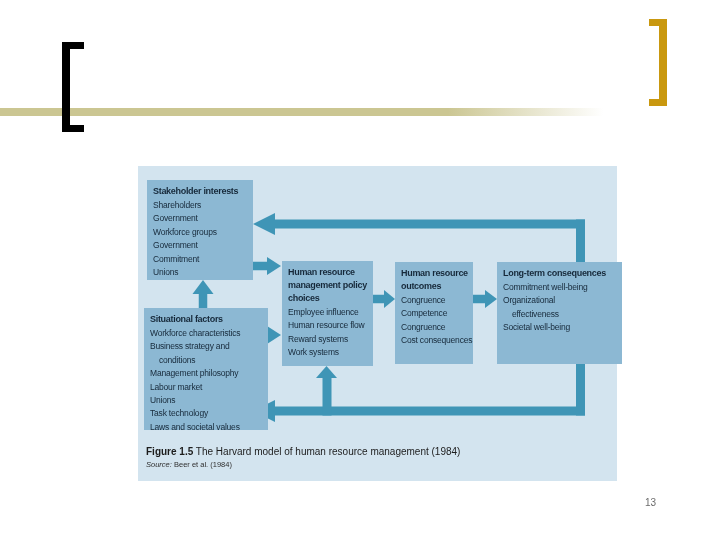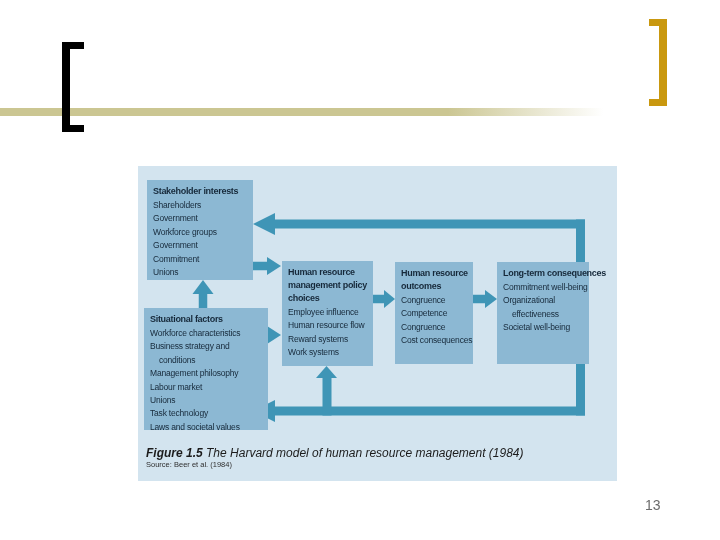--- a/index.html
+++ b/index.html
@@ -45,26 +45,26 @@
     margin:0 0 1px 0;font-size:9px;font-weight:bold;letter-spacing:-0.3px;
     white-space:pre-line;line-height:13px;
   }
   .dbox h4.nowrap{white-space:nowrap;}
   .item{white-space:nowrap;}
   .item.indent{padding-left:9px;}
   .box-stakeholder{left:9px;top:14px;width:106px;height:100px;}
   .box-situational{left:6px;top:142px;width:124px;height:122px;}
   .box-policy{left:144px;top:95px;width:91px;height:105px;}
   .box-outcomes{left:257px;top:96px;width:78px;height:102px;}
-  .box-longterm{left:359px;top:96px;width:92px;height:102px;}
-  .caption{position:absolute;left:8px;top:280px;font-size:12px;color:#1c1c1c;white-space:nowrap;font-style:italic;}
+  .box-longterm{left:359px;top:96px;width:125px;height:102px;}
+  .caption{position:absolute;left:8px;top:280px;font-size:10px;color:#1c1c1c;white-space:nowrap;}
   .caption .fig{font-weight:bold;}
   .source{position:absolute;left:8px;top:294px;font-size:7.5px;color:#2e2e2e;white-space:nowrap;}
-  .source .lab{}
-  .page-number{position:absolute;left:645px;top:497px;font-size:14px;color:#6b6b6b;}
+  .source .lab{font-style:italic;}
+  .page-number{position:absolute;left:645px;top:497px;font-size:10px;color:#6b6b6b;}
 </style>
 </head>
 <body>
 
 <div class="slide">
 
   <div class="underline"></div>
   <div class="bracket-left"></div>
   <div class="bracket-right"></div>
 

